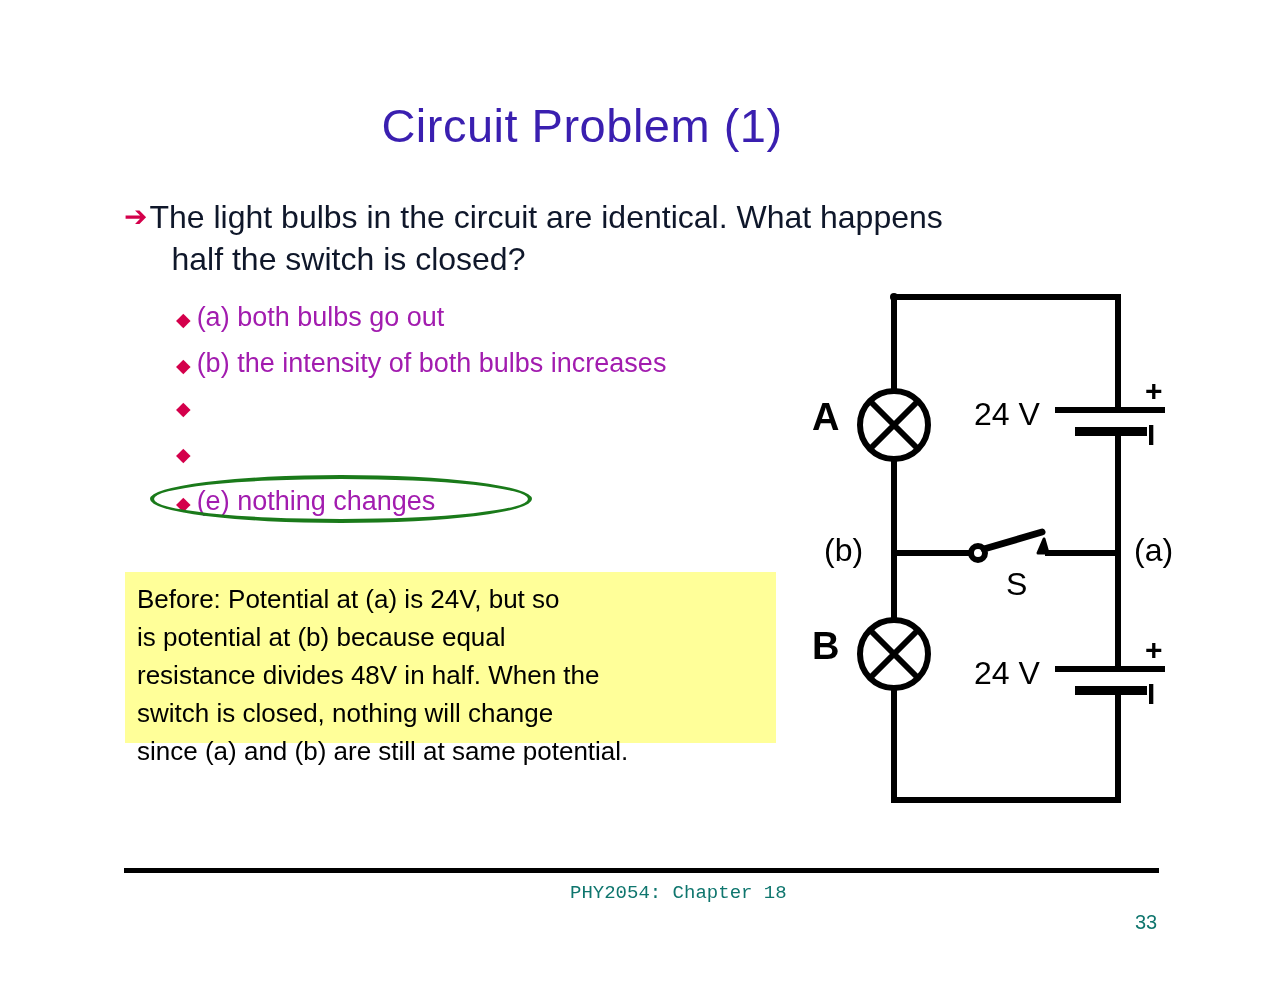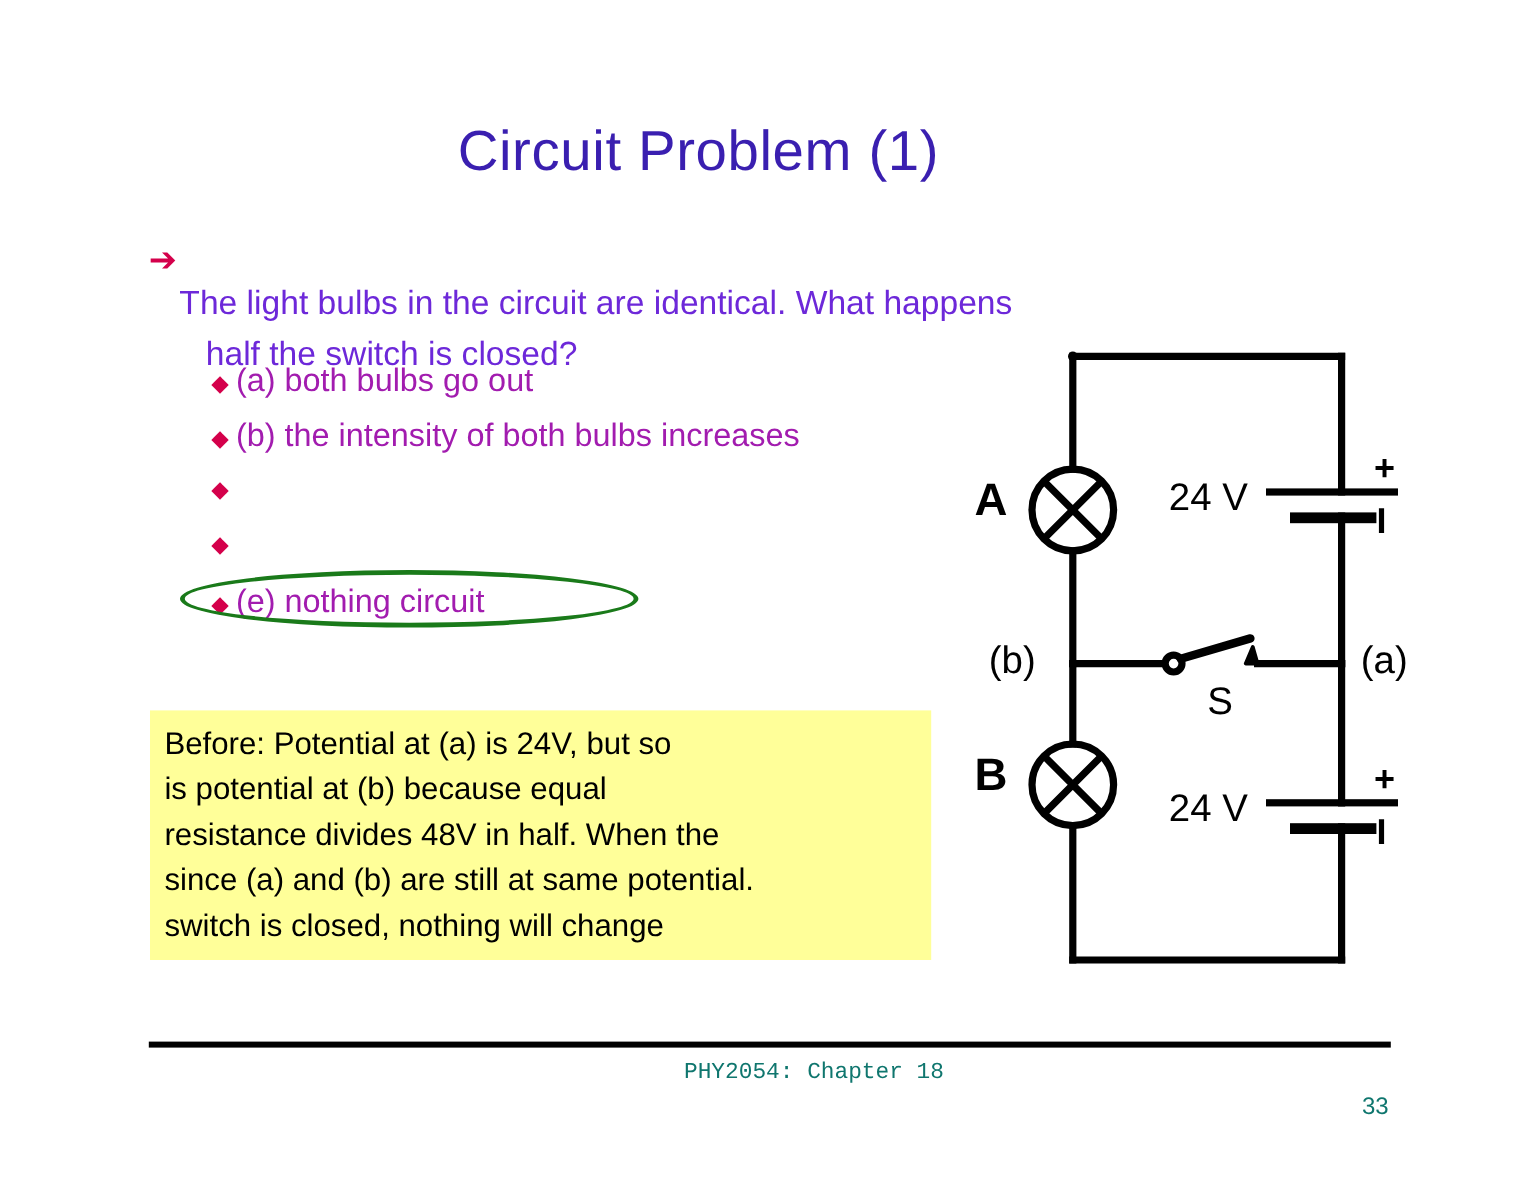--- a/index.html
+++ b/index.html
@@ -44,24 +44,23 @@
     line-height: 42px;
   }
   .q-arrow {
     color: #d4004b;
     font-size: 28px;
     line-height: 42px;
     margin-right: 2px;
     flex: 0 0 auto;
   }
   .q-text {
-    color: #6d28d9;
-    font-size: 28px;
+    color: #0f172a;
+    font-size: 32px;
     line-height: 42px;
-    margin-top: 36px;
   }
   .q-text .ln2 {
     display: block;
     margin-left: 22px;
   }
 
   
   #options-list {
     position: absolute;
     top: 294px;
@@ -98,25 +97,24 @@
     box-sizing: border-box;
     pointer-events: none;
   }
 
   
   #explanation-box {
     position: absolute;
     left: 125px;
     top: 572px;
     width: 651px;
-    height: 208px;
+    height: 171px;
     background: #ffff99;
     box-sizing: border-box;
     padding: 8px 0 0 12px;
-    margin-top: 20px;
   }
   #explanation-box .exp-line {
     color: #000000;
     font-size: 26px;
     line-height: 38px;
     white-space: nowrap;
   }
 
   
   #circuit-figure {
@@ -202,33 +200,33 @@
   <div class="option-row">
     <span class="opt-bullet">◆</span>
   </div>
 
   <div class="option-row">
     <span class="opt-bullet">◆</span>
   </div>
 
   <div class="option-row">
     <span class="opt-bullet">◆</span>
-    <span class="opt-label">(e) nothing circuit</span>
+    <span class="opt-label">(e) nothing changes</span>
   </div>
 
 </div>
 
 <div id="highlight-ellipse"></div>
 
 <div id="explanation-box">
   <div class="exp-line">Before: Potential at (a) is 24V, but so</div>
   <div class="exp-line">is potential at (b) because equal</div>
   <div class="exp-line">resistance divides 48V in half. When the</div>
+  <div class="exp-line">switch is closed, nothing will change</div>
   <div class="exp-line">since (a) and (b) are still at same potential.</div>
-  <div class="exp-line">switch is closed, nothing will change</div>
 </div>
 
 <div id="circuit-figure">
 
   <svg width="420" height="560" viewBox="0 0 420 560">
     <g stroke="#000000" stroke-width="6" fill="none" stroke-linecap="square">
 
       <path d="M104 27 L328 27"></path>
 
       <path d="M104 27 L104 121"></path>

